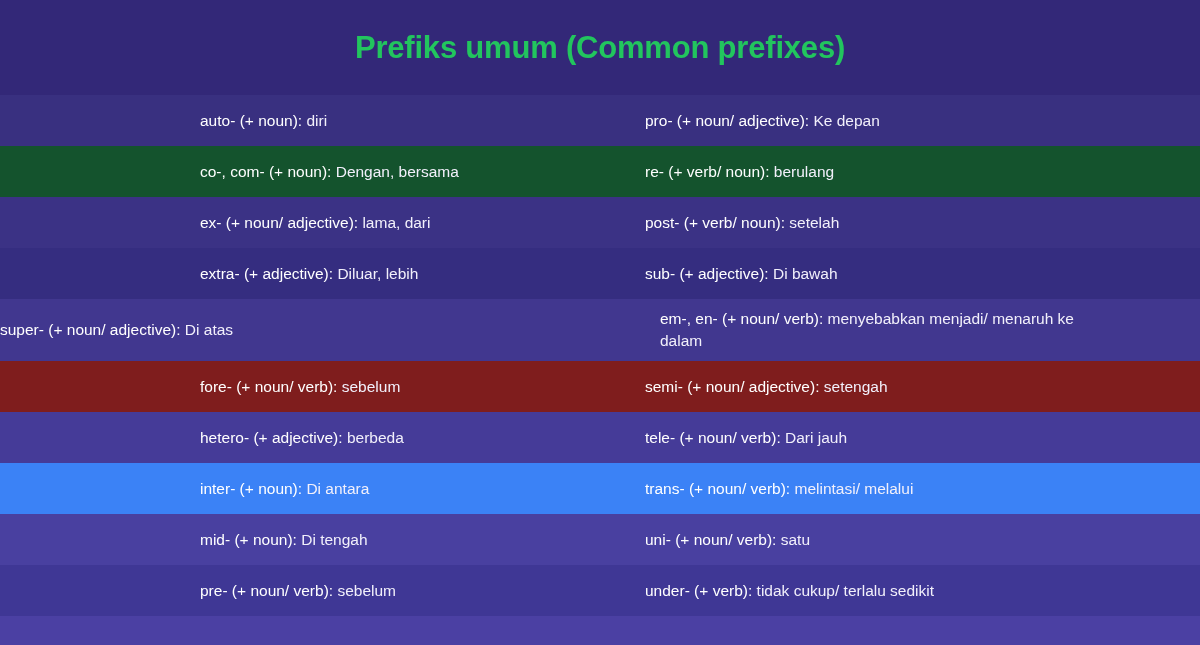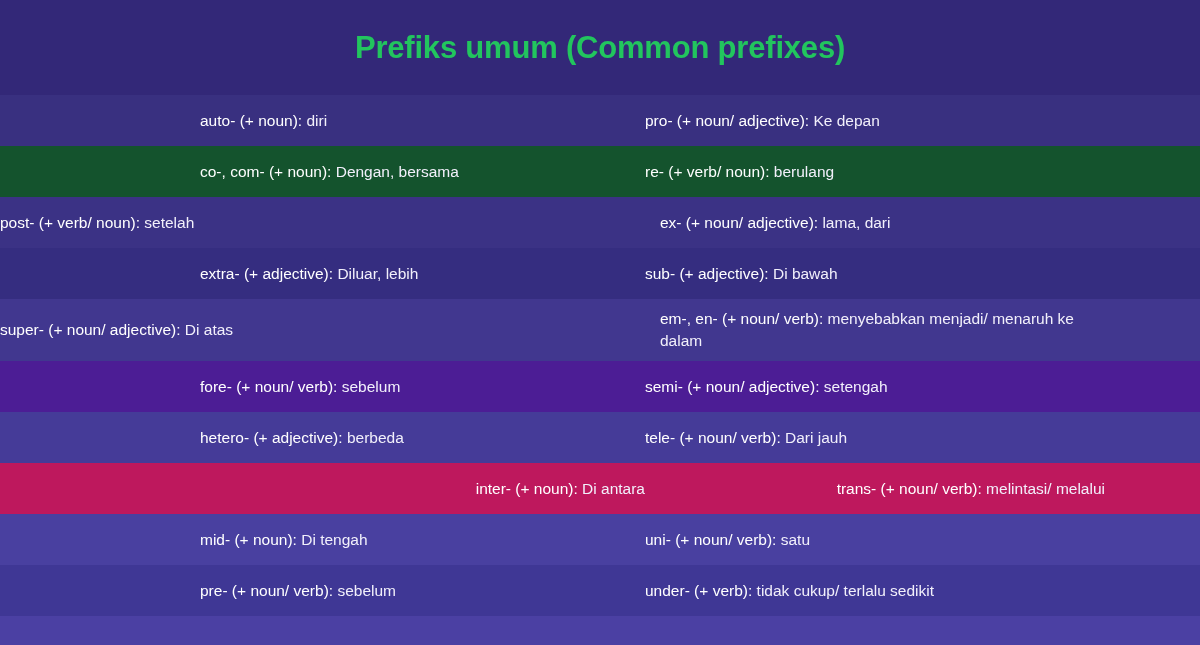--- a/index.html
+++ b/index.html
@@ -133,40 +133,40 @@
   <div class="rows" id="rows">
       <div class="row" style="background: rgb(57, 48, 128);">
         <div class="cell cell-left"><span class="pfx">auto- (+ noun):</span> <span class="def">diri</span></div>
         <div class="cell cell-right"><span class="pfx">pro- (+ noun/ adjective):</span> <span class="def">Ke depan</span></div>
       </div>
       <div class="row" style="background: #14532d;">
         <div class="cell cell-left"><span class="pfx">co-, com- (+ noun):</span> <span class="def">Dengan, bersama</span></div>
         <div class="cell cell-right"><span class="pfx">re- (+ verb/ noun):</span> <span class="def">berulang</span></div>
       </div>
       <div class="row" style="background: rgb(59, 50, 133);">
+        <div class="cell cell-left"><span class="pfx">ex- (+ noun/ adjective):</span> <span class="def">lama, dari</span></div>
         <div class="cell cell-right"><span class="pfx">post- (+ verb/ noun):</span> <span class="def">setelah</span></div>
-        <div class="cell cell-left"><span class="pfx">ex- (+ noun/ adjective):</span> <span class="def">lama, dari</span></div>
       </div>
       <div class="row" style="background: rgb(53, 45, 128);">
         <div class="cell cell-left"><span class="pfx">extra- (+ adjective):</span> <span class="def">Diluar, lebih</span></div>
         <div class="cell cell-right"><span class="pfx">sub- (+ adjective):</span> <span class="def">Di bawah</span></div>
       </div>
       <div class="row tall" style="background: rgb(65, 55, 143); min-height: 62px;">
         <div class="cell cell-right"><span class="pfx">super- (+ noun/ adjective):</span> <span class="def">Di atas</span></div>
         <div class="cell cell-left"><span class="pfx">em-, en- (+ noun/ verb):</span> <span class="def">menyebabkan menjadi/ menaruh ke dalam</span></div>
       </div>
-      <div class="row" style="background: #4c1d95;">
+      <div class="row" style="background: #7f1d1d;">
         <div class="cell cell-left"><span class="pfx">fore- (+ noun/ verb):</span> <span class="def">sebelum</span></div>
         <div class="cell cell-right"><span class="pfx">semi- (+ noun/ adjective):</span> <span class="def">setengah</span></div>
       </div>
       <div class="row" style="background: rgb(69, 59, 152);">
         <div class="cell cell-left"><span class="pfx">hetero- (+ adjective):</span> <span class="def">berbeda</span></div>
         <div class="cell cell-right"><span class="pfx">tele- (+ noun/ verb):</span> <span class="def">Dari jauh</span></div>
       </div>
-      <div class="row" style="background: #be185d; text-align: right;">
+      <div class="row" style="background: #3b82f6;">
         <div class="cell cell-left"><span class="pfx">inter- (+ noun):</span> <span class="def">Di antara</span></div>
         <div class="cell cell-right"><span class="pfx">trans- (+ noun/ verb):</span> <span class="def">melintasi/ melalui</span></div>
       </div>
       <div class="row" style="background: rgb(73, 64, 160);">
         <div class="cell cell-left"><span class="pfx">mid- (+ noun):</span> <span class="def">Di tengah</span></div>
         <div class="cell cell-right"><span class="pfx">uni- (+ noun/ verb):</span> <span class="def">satu</span></div>
       </div>
       <div class="row" style="background: rgb(63, 55, 149);">
         <div class="cell cell-left"><span class="pfx">pre- (+ noun/ verb):</span> <span class="def">sebelum</span></div>
         <div class="cell cell-right"><span class="pfx">under- (+ verb):</span> <span class="def">tidak cukup/ terlalu sedikit</span></div>

